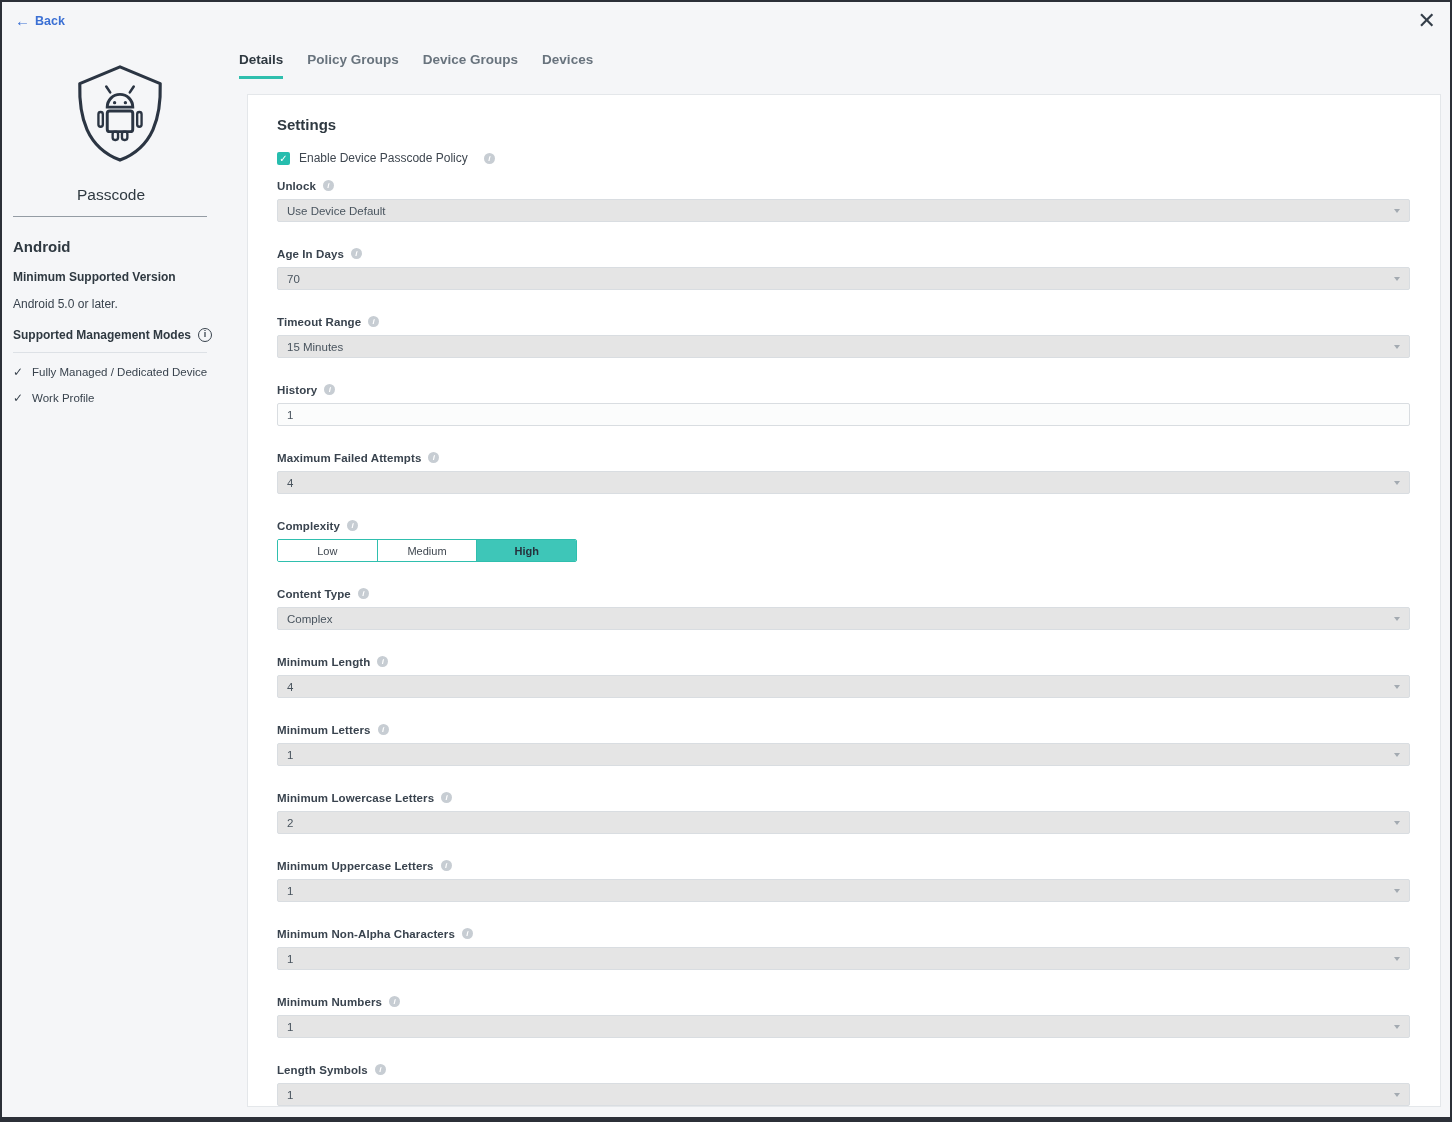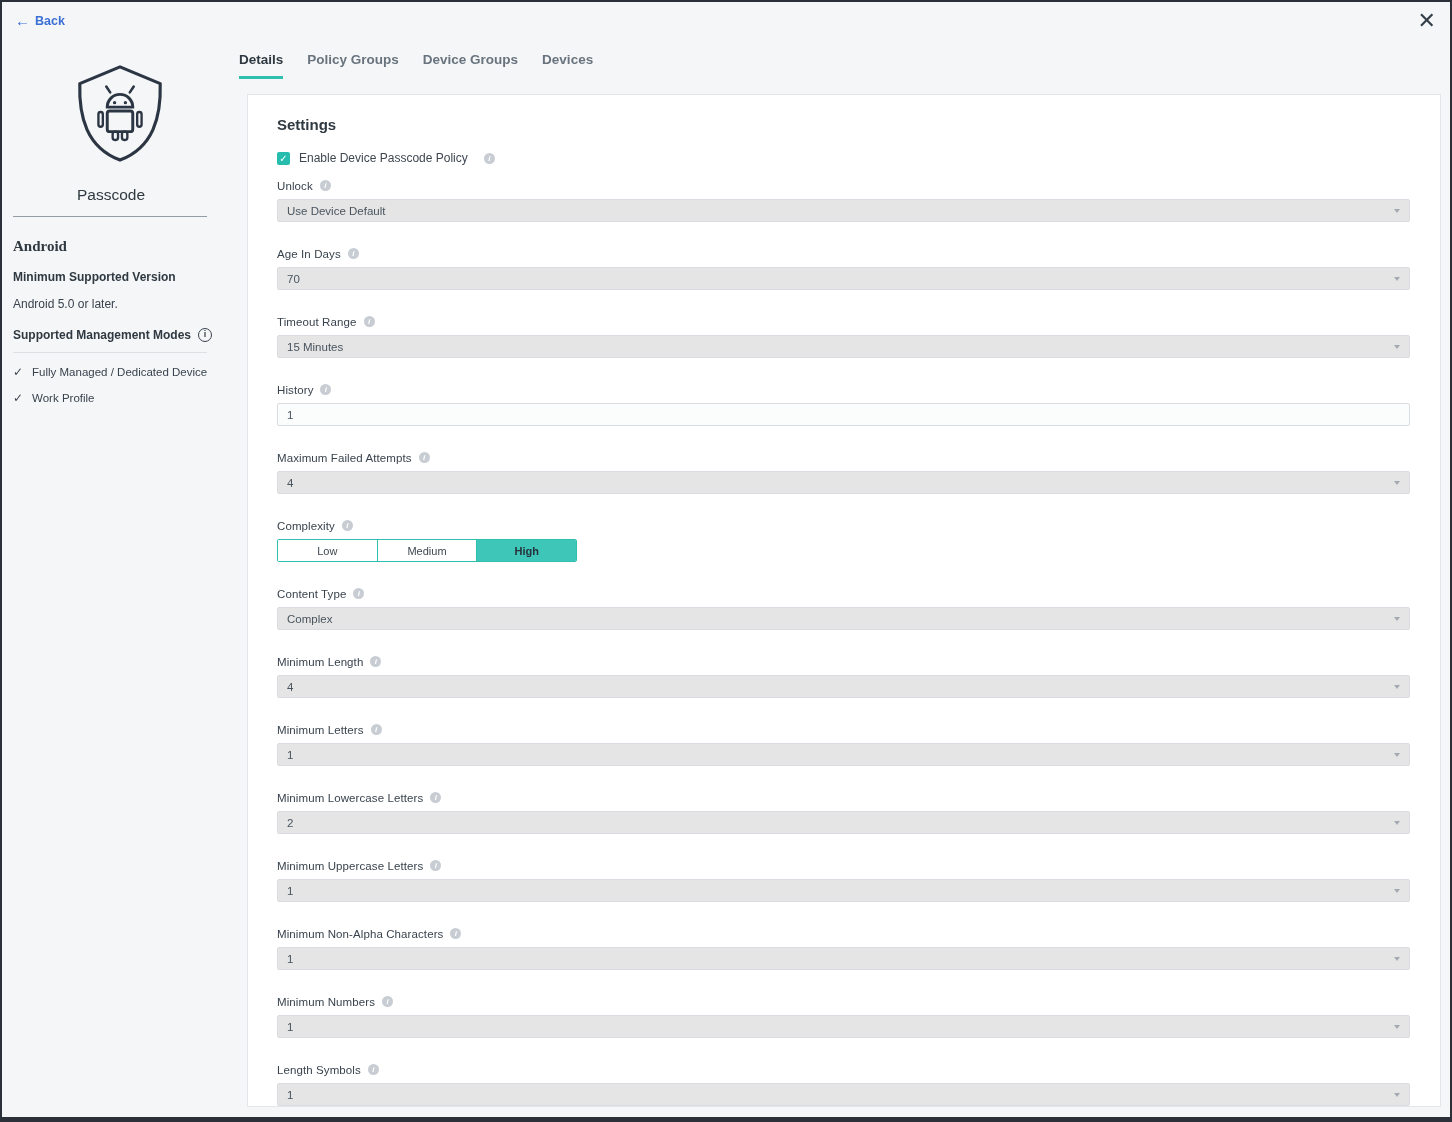--- a/index.html
+++ b/index.html
@@ -31,21 +31,21 @@
 
   
   .sidebar { position: absolute; left: 0; top: 0; width: 230px; height: 100%; padding: 0 11px; }
   .shield-wrap { width: 108px; margin: 60px auto 0; margin-left: 53px; }
   .policy-name {
     margin-top: 18px; text-align: center; width: 196px;
     font-size: 15.5px; font-weight: normal; color: #2f3941;
   }
   .side-divider { border: none; border-top: 1px solid #949ca4; margin-top: 12px; width: 194px; }
   .side-divider.light { border-top-color: #dde1e6; margin-top: 10px; }
-  .platform-title { margin-top: 21px; font-size: 15px; font-weight: bold; color: #2f3941; font-family: Liberation Serif, serif; }
+  .platform-title { margin-top: 21px; font-size: 15px; font-weight: bold; color: #2f3941; }
   .side-sub { margin-top: 15px; font-size: 12px; font-weight: bold; color: #2f3941; }
   .side-text { margin-top: 13px; font-size: 12px; color: #39434e; }
   .modes-row { margin-top: 17px; display: flex; align-items: center; gap: 7px; }
   .info-outline {
     display: inline-block; width: 14px; height: 14px; border-radius: 50%;
     border: 1.4px solid #39434e; color: #39434e; font-size: 9px; font-weight: bold;
     text-align: center; line-height: 11px; font-style: normal;
   }
   .info-outline::before { content: "i"; }
   .mode-item { margin-top: 12px; display: flex; align-items: center; gap: 9px;
@@ -84,21 +84,21 @@
   .info-dot {
     display: inline-block; width: 11px; height: 11px; border-radius: 50%;
     background: #c7cdd3; color: #fff; font-size: 8px; font-weight: bold;
     text-align: center; line-height: 11px; margin-left: 7px; vertical-align: -1px;
     font-style: italic; cursor: pointer;
   }
   .info-dot::before { content: "i"; }
 
   .field { margin-bottom: 25px; }
   .field-label-row { height: 13px; margin-bottom: 7px; display: flex; align-items: center; }
-  .field-label { font-size: 11.5px; font-weight: normal; color: #39434e; letter-spacing: .1px; }
+  .field-label { font-size: 11.5px; font-weight: bold; color: #39434e; letter-spacing: .1px; }
 
   .control {
     width: 100%; height: 23px; border: 1px solid #d9dde1; border-radius: 2px;
     background: #e5e5e5; font-size: 11.5px; color: #49545e;
   }
   .select-control { position: relative; display: flex; align-items: center; padding: 0 22px 0 9px; cursor: pointer; }
   .caret {
     position: absolute; right: 9px; top: 9px; width: 0; height: 0;
     border-left: 3.5px solid transparent; border-right: 3.5px solid transparent;
     border-top: 4.5px solid #a3aab1;

